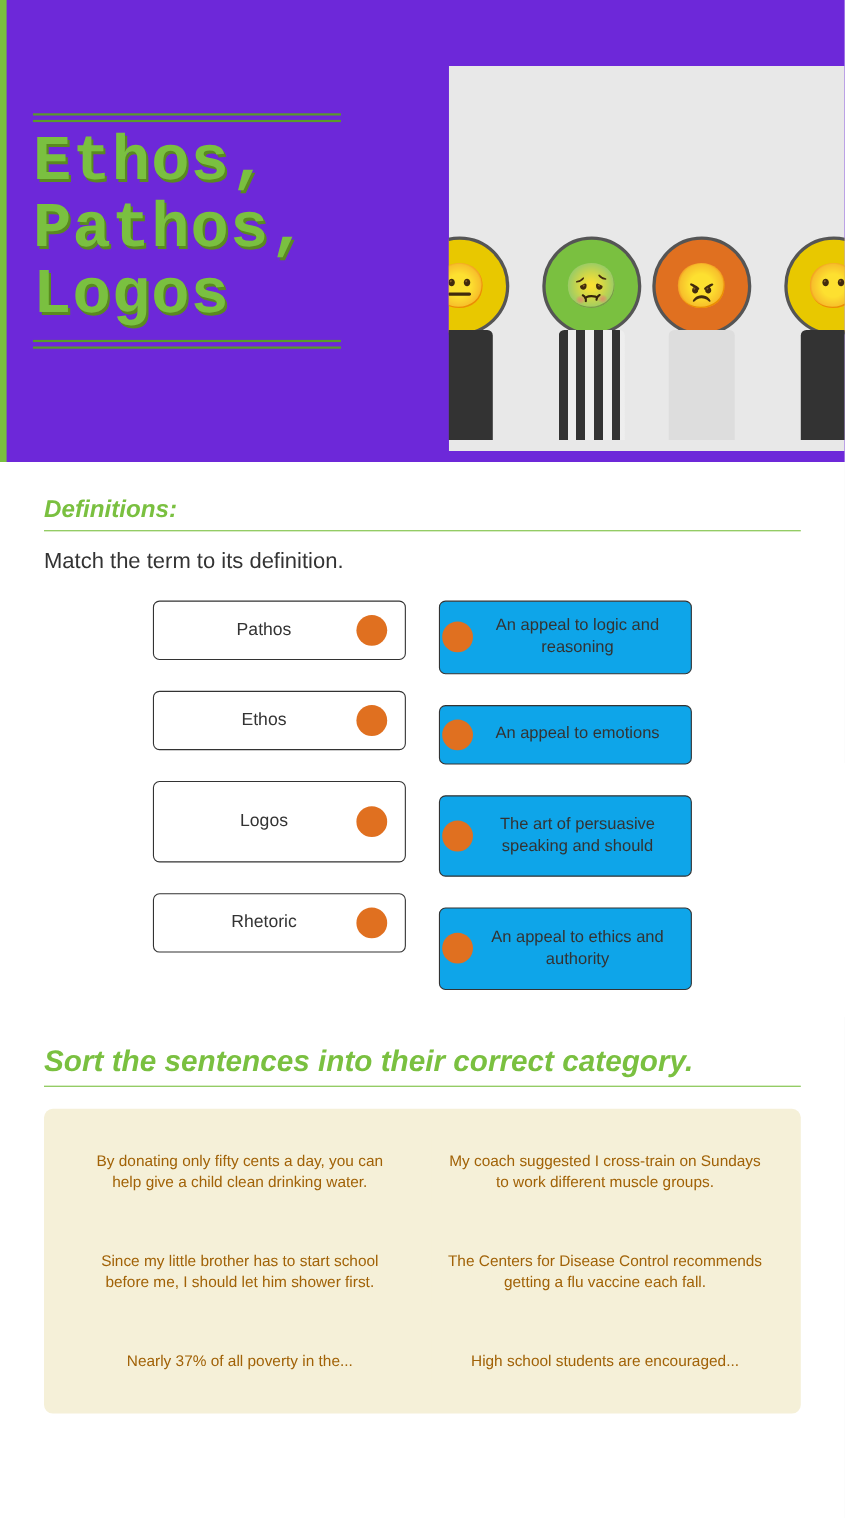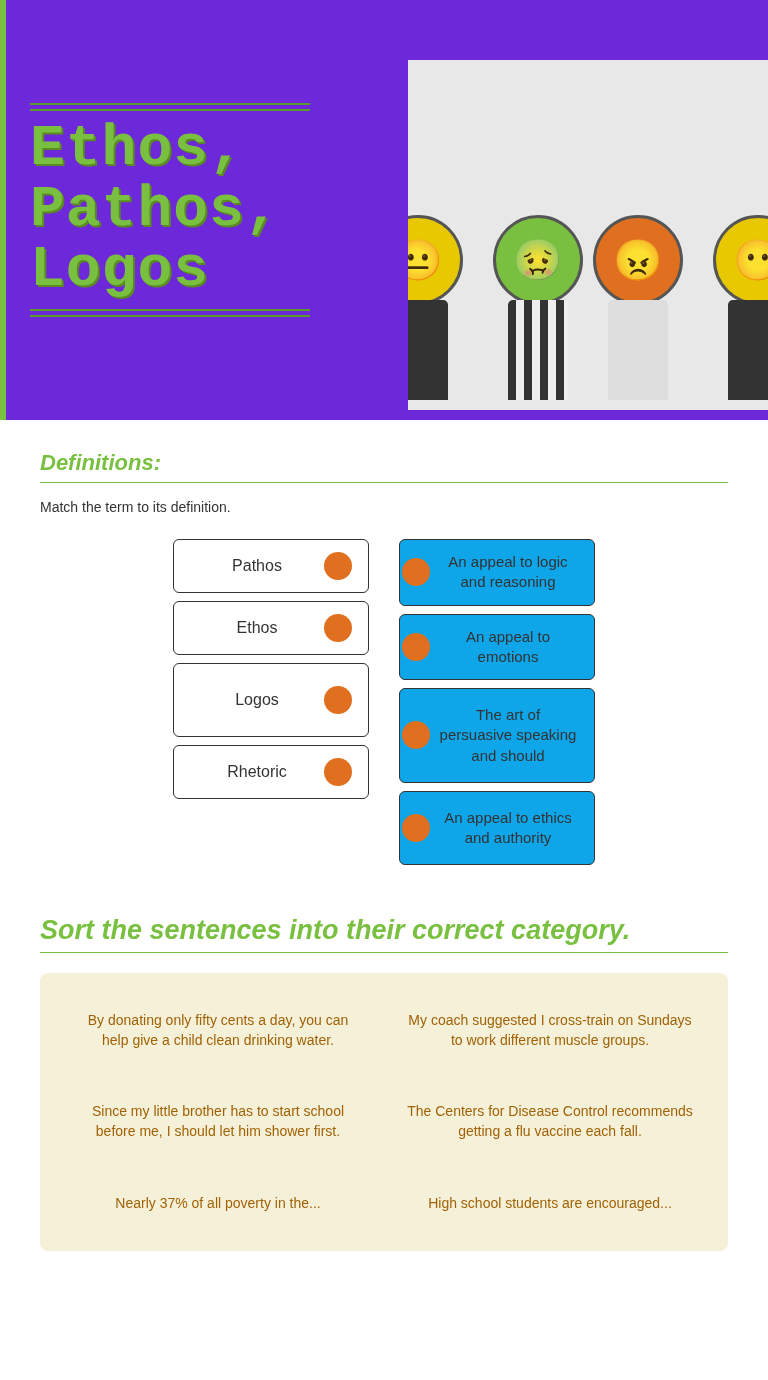--- a/index.html
+++ b/index.html
@@ -135,38 +135,38 @@
       font-weight: bold;
       font-style: italic;
       margin-bottom: 6px;
     }
     .section-divider {
       border: none;
       border-top: 1.5px solid #7ac040;
       margin-bottom: 16px;
     }
     .match-instruction {
-      font-size: 14px;
+      font-size: 20px;
       color: #333;
       margin-bottom: 24px;
     }
 
     
     .match-container {
       display: flex;
       gap: 30px;
       align-items: flex-start;
       justify-content: center;
       margin-bottom: 50px;
     }
     .match-column {
       display: flex;
       flex-direction: column;
-      gap: 8px;
-      width: 196px;
+      gap: 28px;
+      width: 230px;
     }
     .match-item {
       border: 1.5px solid #333;
       border-radius: 6px;
       padding: 12px 16px;
       text-align: center;
       font-size: 16px;
       color: #333;
       background: #fff;
       position: relative;

